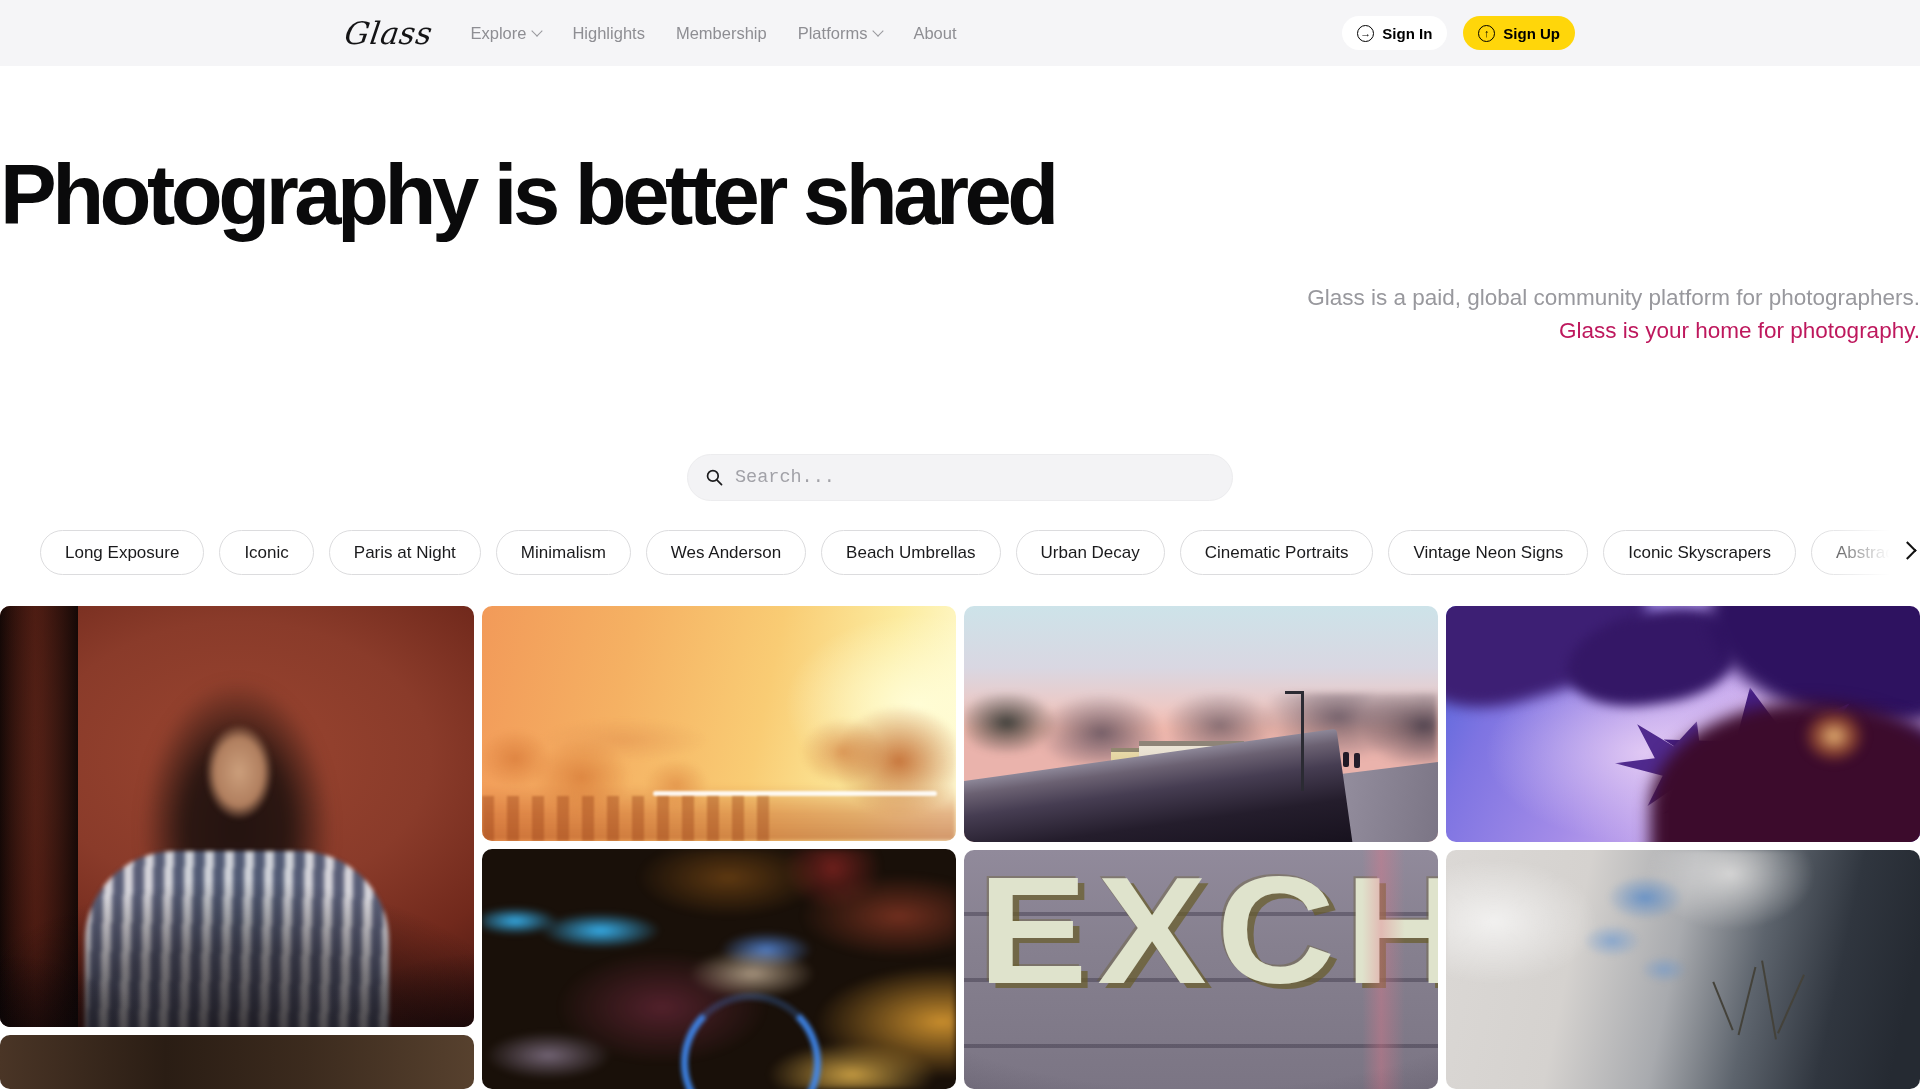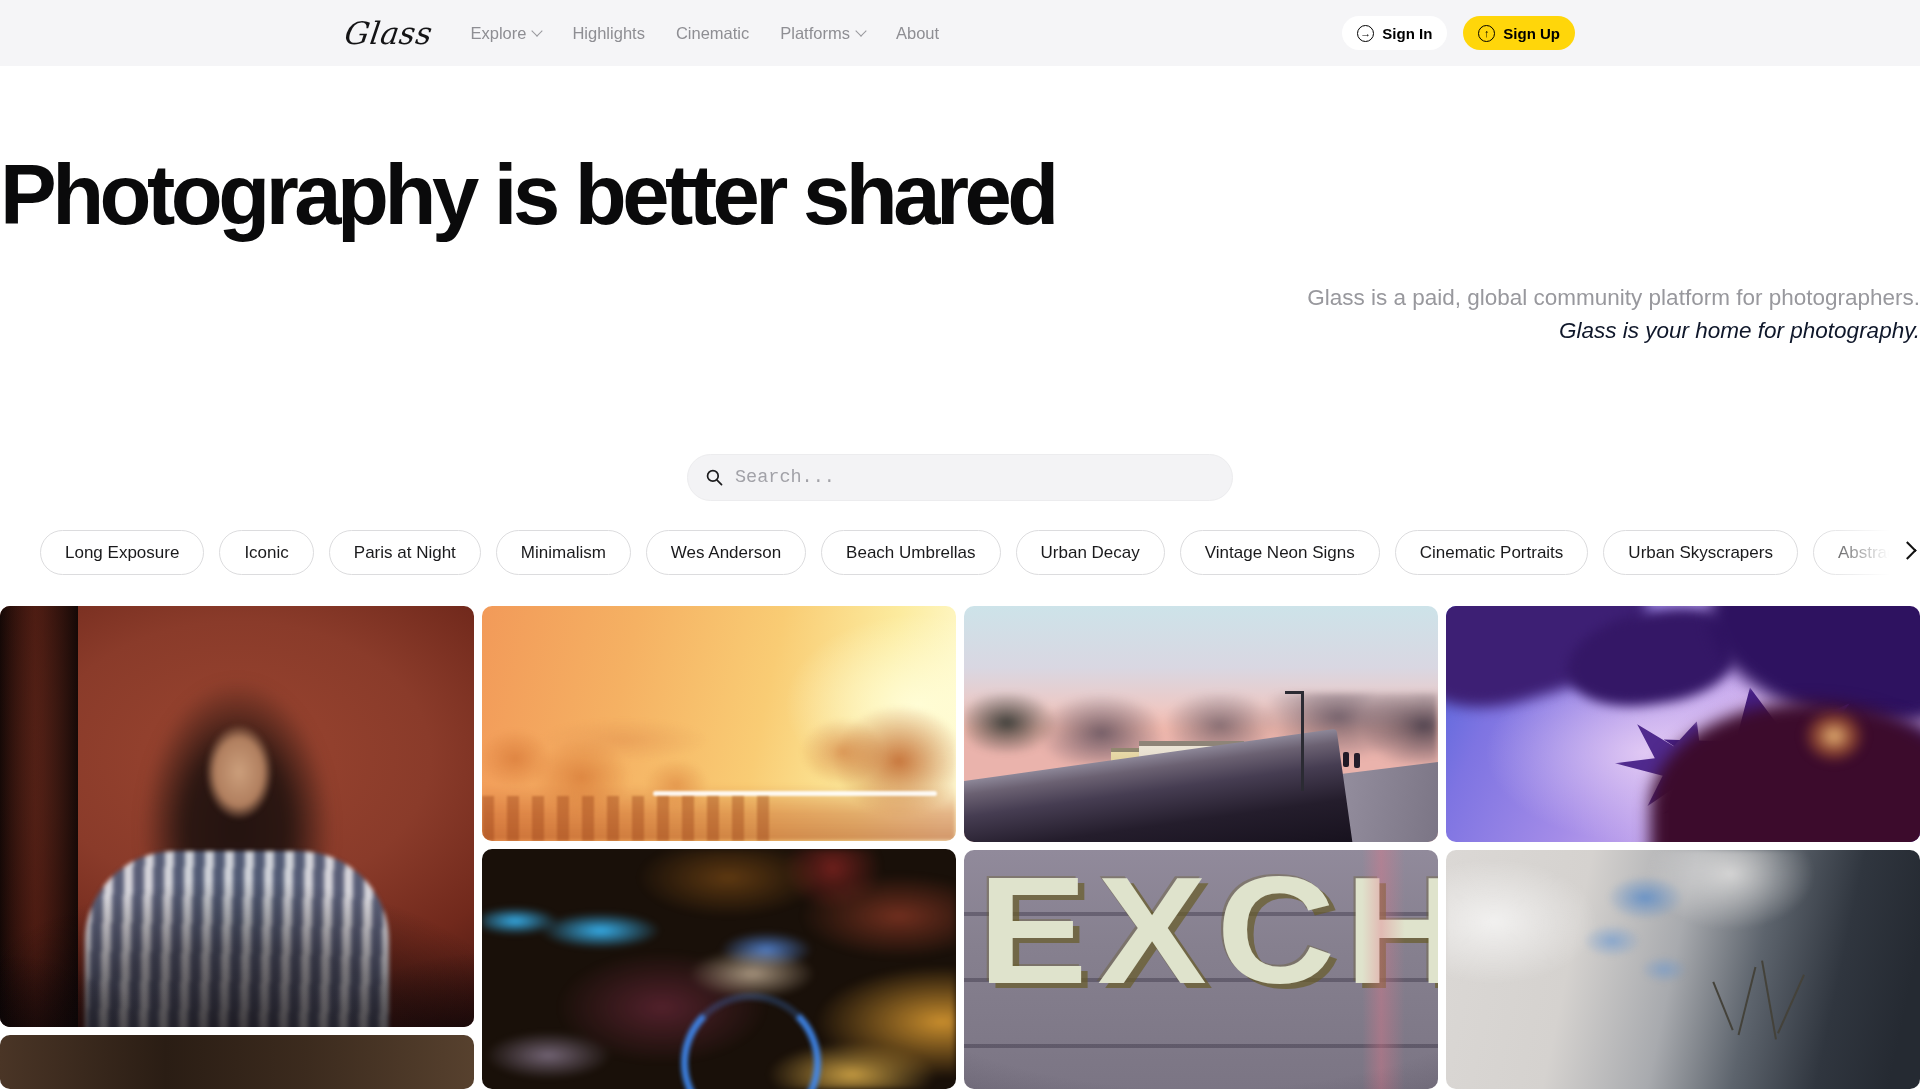--- a/index.html
+++ b/index.html
@@ -24,21 +24,21 @@
   .circle-icon { width:17px; height:17px; border:1.7px solid #000; border-radius:50%;
                  display:flex; align-items:center; justify-content:center;
                  font-size:11px; line-height:1; font-weight:400; }
 
   
   .hero-title { position:absolute; top:146px; left:0; width:1920px; 
                 font-size:85px; font-weight:700; letter-spacing:-4.5px; color:#0a0a0b; }
   .hero-sub { position:absolute; top:281px; left:0; width:1920px; text-align:right;
               font-size:22.5px; line-height:33px; }
   .sub-gray { color:#98989d; }
-  .sub-dark { color:#0f172a;font-style:italic; }
+  .sub-dark { color:#be185d; }
 
   
   .search { position:absolute; top:454px; left:687px; width:546px; height:47px;
             background:#f3f3f5; border:1px solid #ececee; border-radius:24px;
             display:flex; align-items:center; padding:0 17px; gap:11px; }
   .search input { flex:1; background:transparent; border:none; outline:none;
                   font-size:18.5px; color:#333; font-family:Liberation Mono, monospace; }
   .search input::placeholder { color:#a2a2a8; }
 
   
@@ -198,21 +198,21 @@
     <div class="logo">Glass</div>
     <div class="nav-links">
         <div class="nav-link">
           <span>Explore</span>
           <span class="chev"></span>
         </div>
         <div class="nav-link">
           <span>Highlights</span>
         </div>
         <div class="nav-link">
-          <span>Cinematic</span>
+          <span>Membership</span>
         </div>
         <div class="nav-link">
           <span>Platforms</span>
           <span class="chev"></span>
         </div>
         <div class="nav-link">
           <span>About</span>
         </div>
       </div>
     <div class="nav-actions">
@@ -242,23 +242,23 @@
   </div>
 
   <div class="tags">
       <div class="tag">Long Exposure</div>
       <div class="tag">Iconic</div>
       <div class="tag">Paris at Night</div>
       <div class="tag">Minimalism</div>
       <div class="tag">Wes Anderson</div>
       <div class="tag">Beach Umbrellas</div>
       <div class="tag">Urban Decay</div>
+      <div class="tag">Cinematic Portraits</div>
       <div class="tag">Vintage Neon Signs</div>
-      <div class="tag">Cinematic Portraits</div>
-      <div class="tag">Urban Skyscrapers</div>
+      <div class="tag">Iconic Skyscrapers</div>
       <div class="tag">Abstract Compositions</div>
     </div>
   <div class="tags-fade"></div>
   <div class="tags-next"></div>
 
   <div class="grid">
 
     <div class="col">
       <div class="ph p1">
         <div class="p1-sideL layer"></div>

